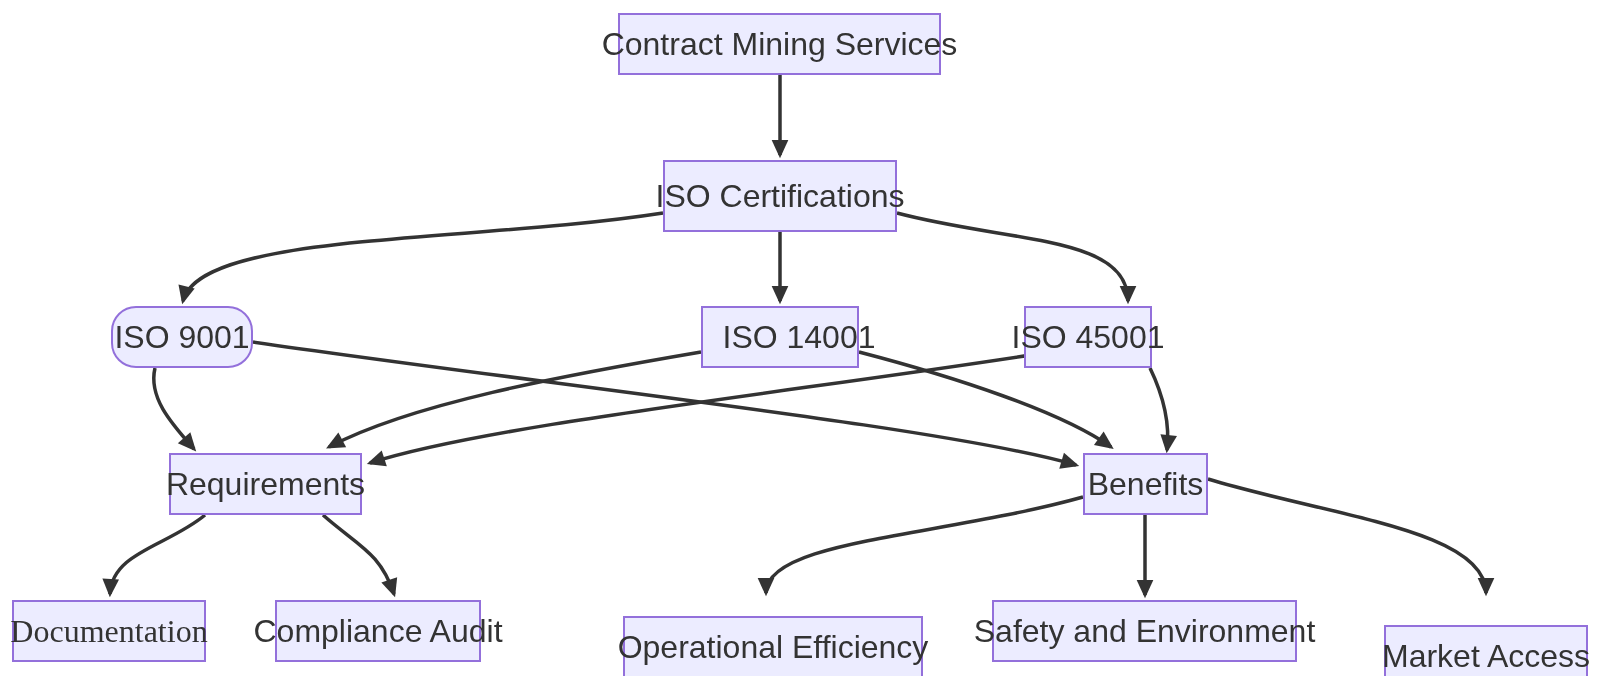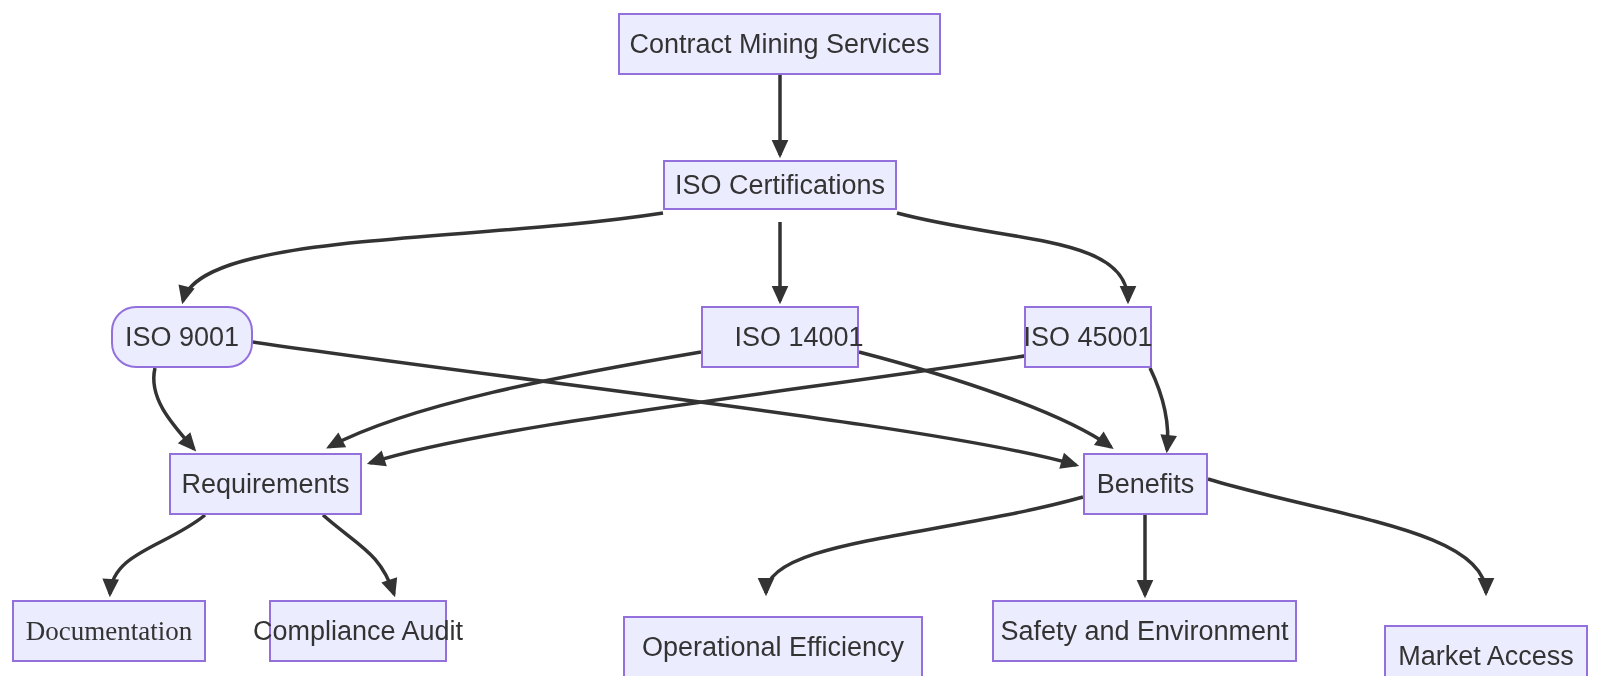--- a/index.html
+++ b/index.html
@@ -7,32 +7,32 @@
   .stage{position:relative;width:1600px;height:676px;overflow:hidden;background:var(--bg,#FFFFFF);}
   svg.edges{position:absolute;left:0;top:0;width:1600px;height:676px;}
   .edge{fill:none;stroke:var(--edge-color,#333333);stroke-width:3.5px;}
   .arrow-head{fill:var(--edge-color,#333333);}
   .node{
     position:absolute;box-sizing:border-box;
     background:var(--node-fill,#ECECFF);
     border:2px solid var(--node-border,#9370DB);
     color:var(--text-color,#333333);
     display:flex;align-items:center;justify-content:center;
-    font-size:27px;line-height:1;white-space:nowrap;
+    font-size:32px;line-height:1;white-space:nowrap;
     text-align:center;
   }
   #n-root   {left:618px;  top:13px;  width:323px; height:62px;}
-  #n-iso    {left:663px;  top:160px; width:234px; height:50px;}
+  #n-iso    {left:663px;  top:160px; width:234px; height:72px;}
   #n-iso9001{left:111px;  top:306px; width:142px; height:62px;border-radius:25px;}
   #n-iso14001{left:701px; top:306px; width:158px; height:62px;padding-left:38px;}
   #n-iso45001{left:1024px;top:306px; width:128px; height:62px;}
   #n-req    {left:169px;  top:453px; width:193px; height:62px;}
   #n-ben    {left:1083px; top:453px; width:125px; height:62px;}
   #n-doc    {left:12px;   top:600px; width:194px; height:62px;font-family:Liberation Serif, serif;}
-  #n-audit  {left:269px;  top:600px; width:178px; height:62px;}
+  #n-audit  {left:275px;  top:600px; width:206px; height:62px;}
   #n-opeff  {left:623px;  top:616px; width:300px; height:62px;}
   #n-safety {left:992px;  top:600px; width:305px; height:62px;}
   #n-market {left:1384px; top:600px; width:204px; height:62px;margin-top:25px;}
 </style>
 </head>
 <body>
 
 <div class="stage">
 
   <svg class="edges" viewBox="0 0 1600 676">

